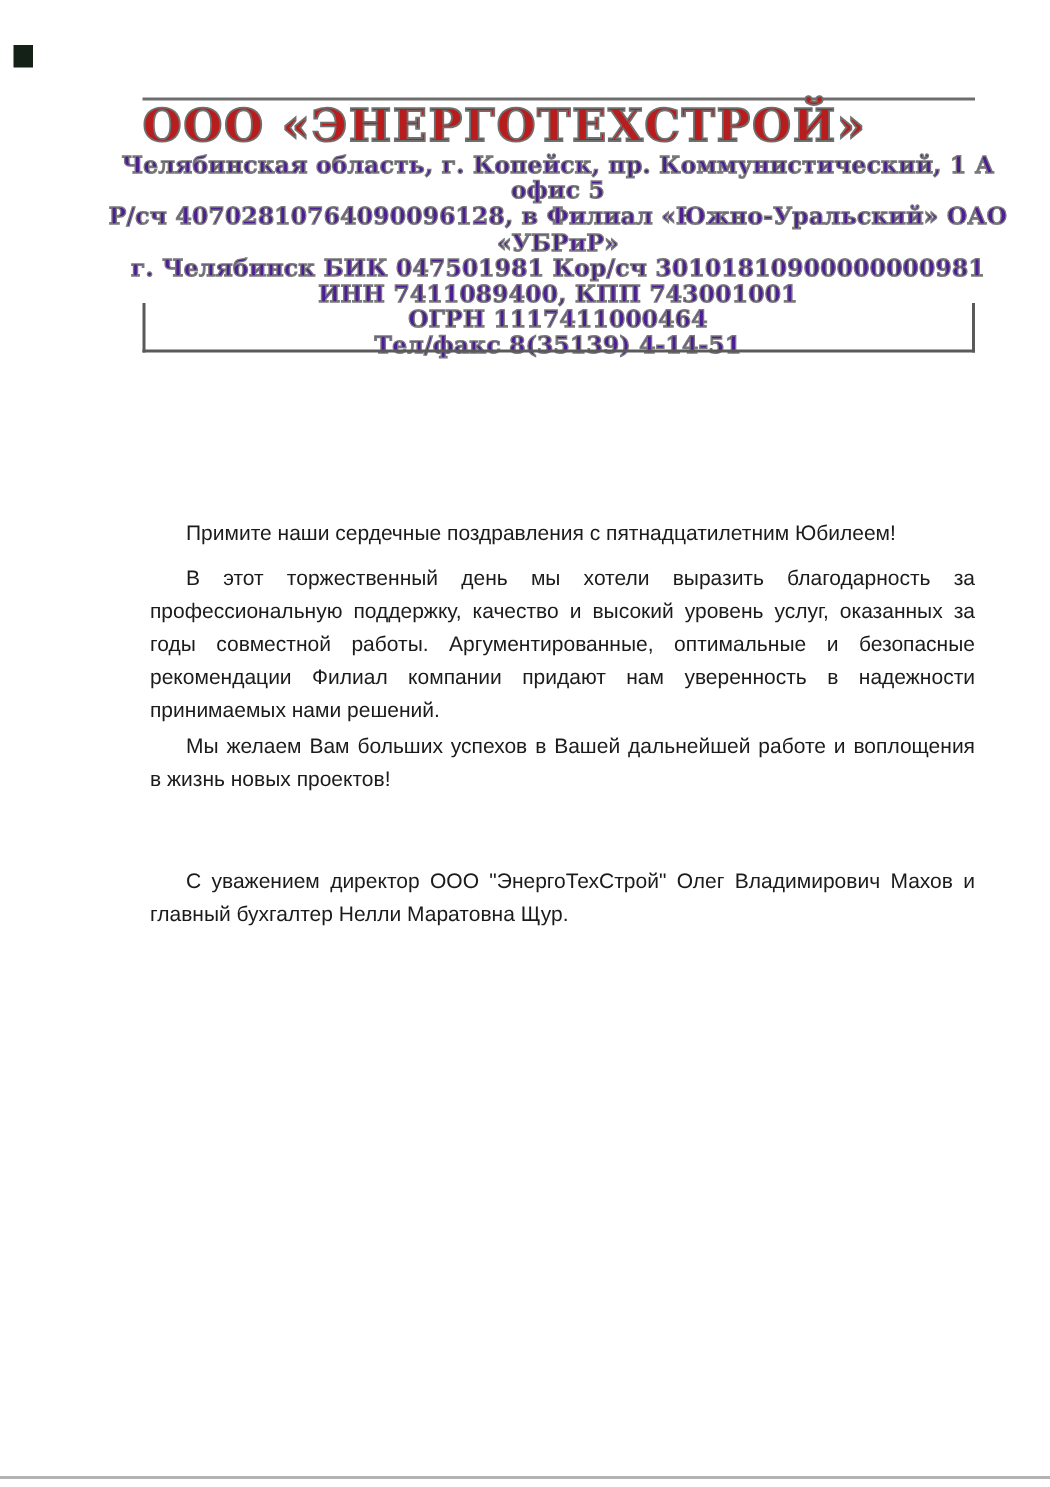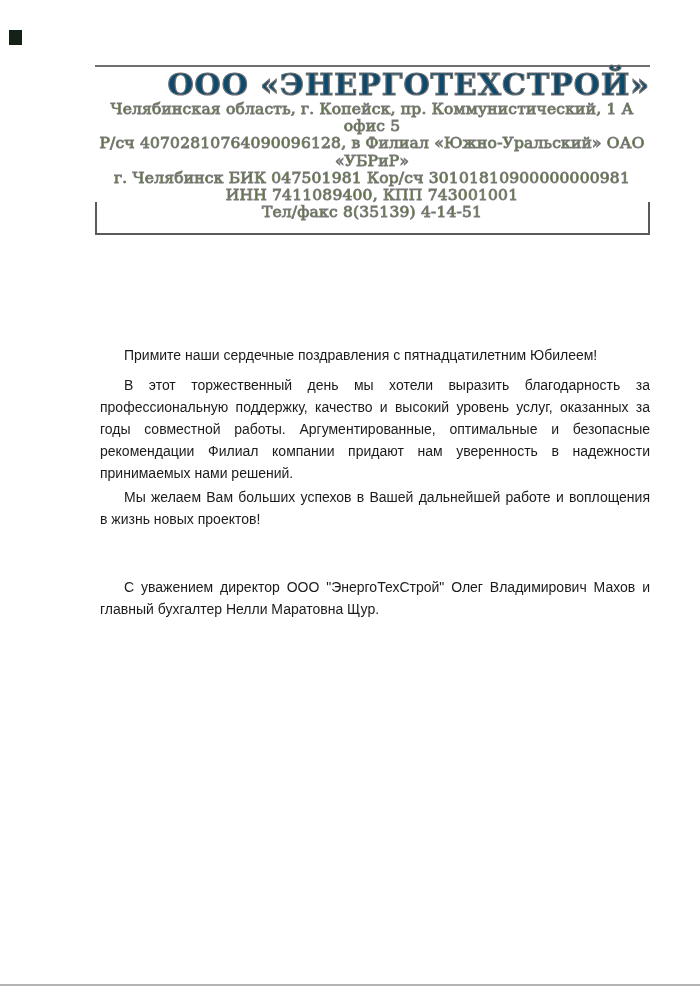--- a/index.html
+++ b/index.html
@@ -12,31 +12,31 @@
     color:#1b1b1b;
   }
   
   .corner-mark{position:absolute;left:9px;top:30px;width:13px;height:15px;background:#132116;}
   .bottom-edge{position:absolute;left:0;top:984px;width:700px;height:2px;background:#b3b3b3;}
 
   
   .top-rule{position:absolute;left:95px;top:65px;width:555px;height:2px;background:#6e6e6e;}
   .company{
     position:absolute;left:95px;top:66px;width:555px;
-    text-align:right;white-space:nowrap;
+    text-align:left;white-space:nowrap;
     font-family:"DejaVu Serif",serif;font-weight:bold;
     font-size:30px;line-height:38px;letter-spacing:1px;
-    color:#0c4a6e;-webkit-text-stroke:1.2px #6f6f6f;text-stroke:1.2px #6f6f6f;
+    color:#b91c1c;-webkit-text-stroke:1.2px #6f6f6f;text-stroke:1.2px #6f6f6f;
   }
   .addr{
     position:absolute;left:72px;top:101px;width:600px;
     text-align:center;
-    font-family:"DejaVu Serif",serif;font-weight:normal;
+    font-family:"DejaVu Serif",serif;font-weight:bold;
     font-size:15.5px;line-height:17.2px;letter-spacing:0.2px;
-    color:#4d7c0f;-webkit-text-stroke:0.9px #7a7a7a;text-stroke:0.9px #7a7a7a;
+    color:#4c1d95;-webkit-text-stroke:0.9px #7a7a7a;text-stroke:0.9px #7a7a7a;
   }
   .addr div{white-space:nowrap;}
   .phone-box{
     position:absolute;left:95px;top:202px;width:555px;height:33px;
     box-sizing:border-box;
     border-left:2px solid #5a5a5a;
     border-right:2px solid #5a5a5a;
     border-bottom:2px solid #5a5a5a;
   }
 
@@ -65,20 +65,21 @@
 
   <div class="company">ООО «ЭНЕРГОТЕХСТРОЙ»</div>
 
   <div class="addr">
     <div>Челябинская область, г. Копейск, пр. Коммунистический, 1 А</div>
     <div>офис 5</div>
     <div>Р/сч 40702810764090096128, в Филиал «Южно-Уральский» ОАО</div>
     <div>«УБРиР»</div>
     <div>г. Челябинск БИК 047501981 Кор/сч 30101810900000000981</div>
     <div>ИНН 7411089400, КПП 743001001</div>
+    <div>ОГРН 1117411000464</div>
     <div>Тел/факс 8(35139) 4-14-51</div>
   </div>
 
   <div class="phone-box"></div>
 
 
   <div class="para p1">
     <div class="line ind">Примите наши сердечные поздравления с пятнадцатилетним Юбилеем!</div>
   </div>
 

